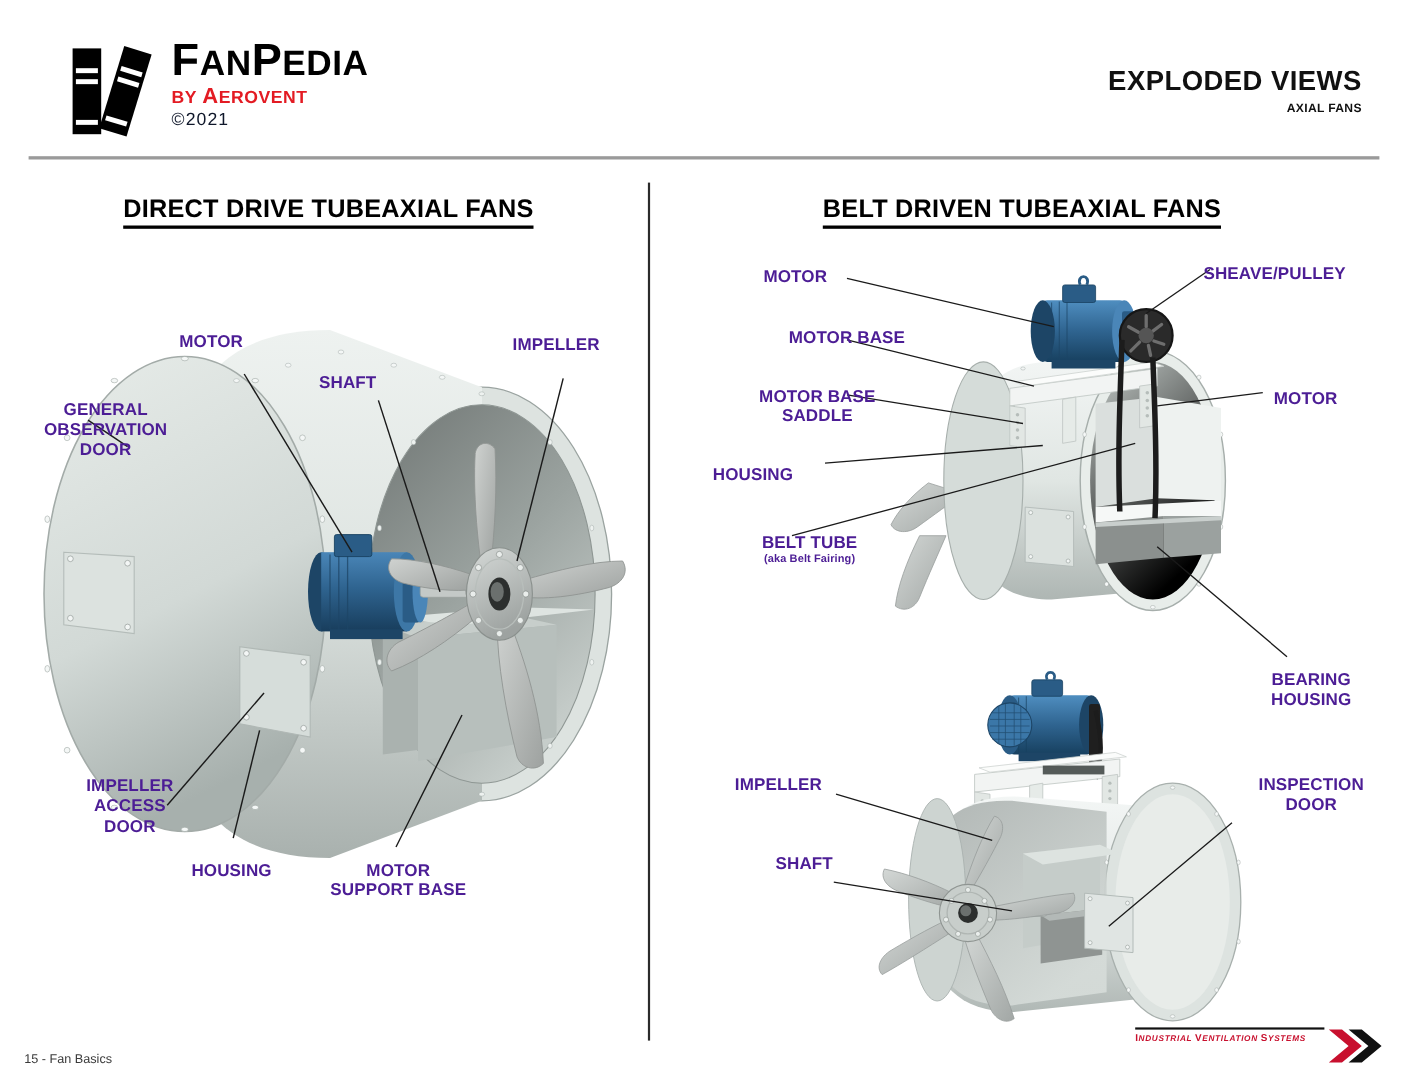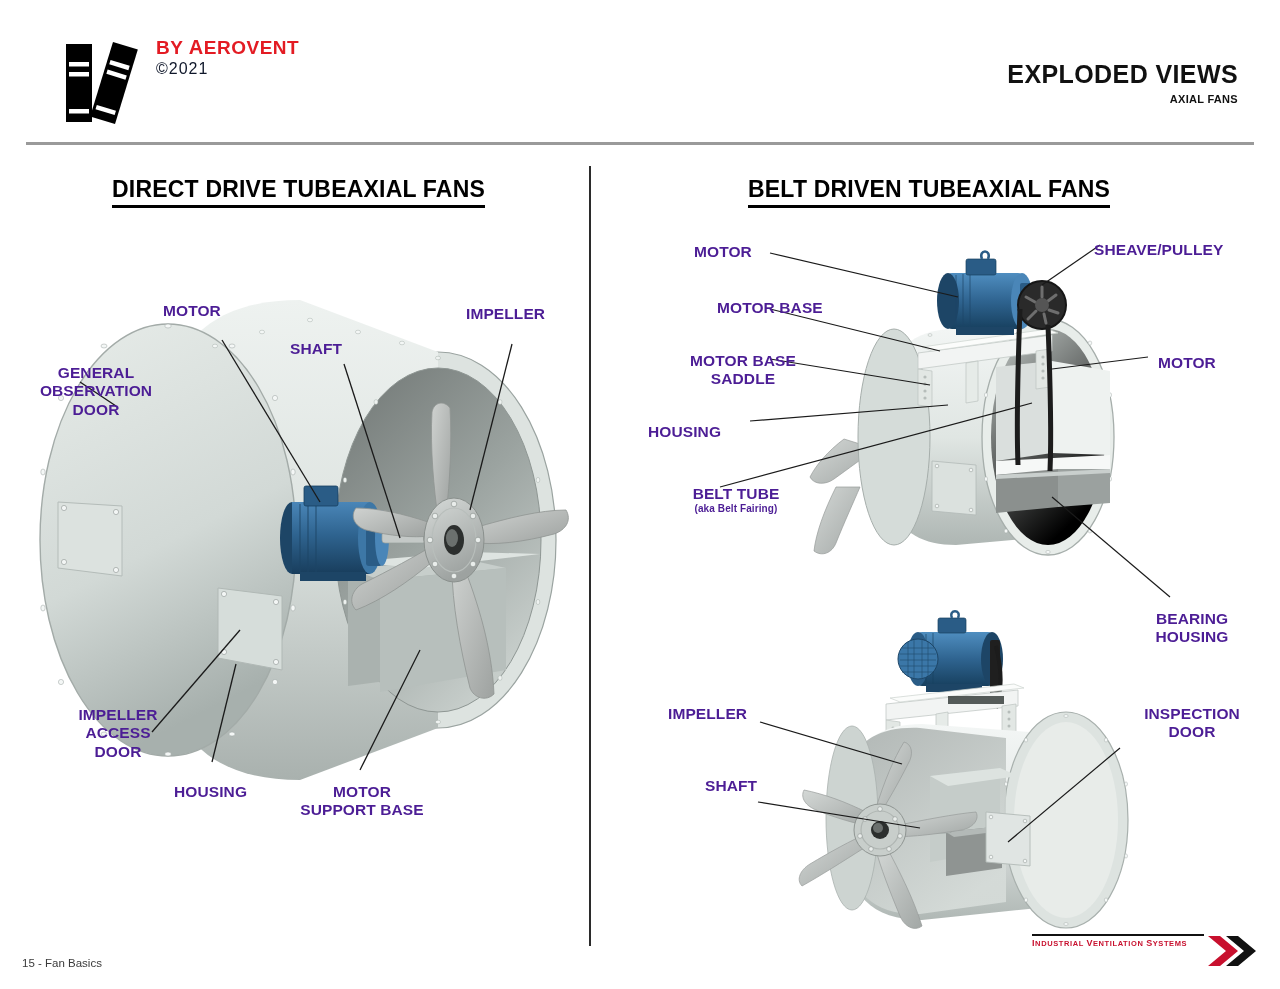--- a/index.html
+++ b/index.html
@@ -20,21 +20,21 @@
   .brand-main {
     font-size: 41px; font-weight: bold; color: #000;
     letter-spacing: 0.5px; line-height: 1; font-stretch: condensed;
   }
   .brand-main .cap { font-size: 41px; }
   .brand-main .sm { font-size: 32px; }
   .brand-sub {
     font-size: 20px; font-weight: bold; color: #e31b23;
     letter-spacing: 0.5px; margin-top: 3px; line-height: 1;
   }
-  .brand-sub .sm { font-size: 19px; }
+  .brand-sub .sm { font-size: 16px; }
   .brand-copy {
     font-size: 16px; color: #0f172a; letter-spacing: 1px;
     margin-top: 4px; line-height: 1;
   }
   .header-right { position: absolute; right: 42px; top: 60px; text-align: right; }
   .hdr-title { font-size: 25px; font-weight: bold; color: #111; letter-spacing: 0.4px; }
   .hdr-sub { font-size: 11px; font-weight: bold; color: #111; letter-spacing: 0.3px; margin-top: 4px; }
   .hdr-rule {
     position: absolute; left: 26px; top: 142px; width: 1228px; height: 3px;
     background: #9a9a9a;
@@ -72,21 +72,21 @@
   .aerovent-logo { position: absolute; left: 1032px; top: 932px; width: 226px; height: 46px; }
   .av-name {
     font-size: 27px; font-weight: bold; color: #111; letter-spacing: 0.5px; line-height: 1;
   }
   .av-name .sm { font-size: 21px; }
   .av-rule { width: 172px; height: 2px; background: #111; margin-top: 2px; }
   .av-tag {
     font-size: 9px; font-weight: bold; color: #c8102e; letter-spacing: 0.6px;
     margin-top: 3px; line-height: 1;
   }
-  .av-tag .sm { font-size: 7.5px; }
+  .av-tag .sm { font-size: 7.5px; font-style: italic; }
   .av-chev { position: absolute; right: 0; top: 2px; width: 52px; height: 34px; }
 
   
   svg { display: block; overflow: visible; }
   .art { position: absolute; }
 </style>
 </head>
 <body>
 
 <div class="page">
@@ -100,20 +100,21 @@
         <rect x="11" y="38" width="20" height="4.5" fill="#fff"></rect>
         <rect x="11" y="75" width="20" height="4.5" fill="#fff"></rect>
         <g transform="rotate(17 56 49)">
           <rect x="43" y="10" width="26" height="78" fill="#000"></rect>
           <rect x="46" y="28" width="20" height="4.5" fill="#fff"></rect>
           <rect x="46" y="38" width="20" height="4.5" fill="#fff"></rect>
           <rect x="46" y="75" width="20" height="4.5" fill="#fff"></rect>
         </g>
       </svg>
       <div class="brand-wrap">
+        <div class="brand-main"><span class="cap">F</span><span class="sm">AN</span><span class="cap">P</span><span class="sm">EDIA</span></div>
         <div class="brand-sub"><span class="sm">BY </span><span>A</span><span class="sm">EROVENT</span></div>
         <div class="brand-copy">©2021</div>
       </div>
     </div>
 
     <div class="header-right">
       <div class="hdr-title">EXPLODED VIEWS</div>
       <div class="hdr-sub">AXIAL FANS</div>
     </div>
 

